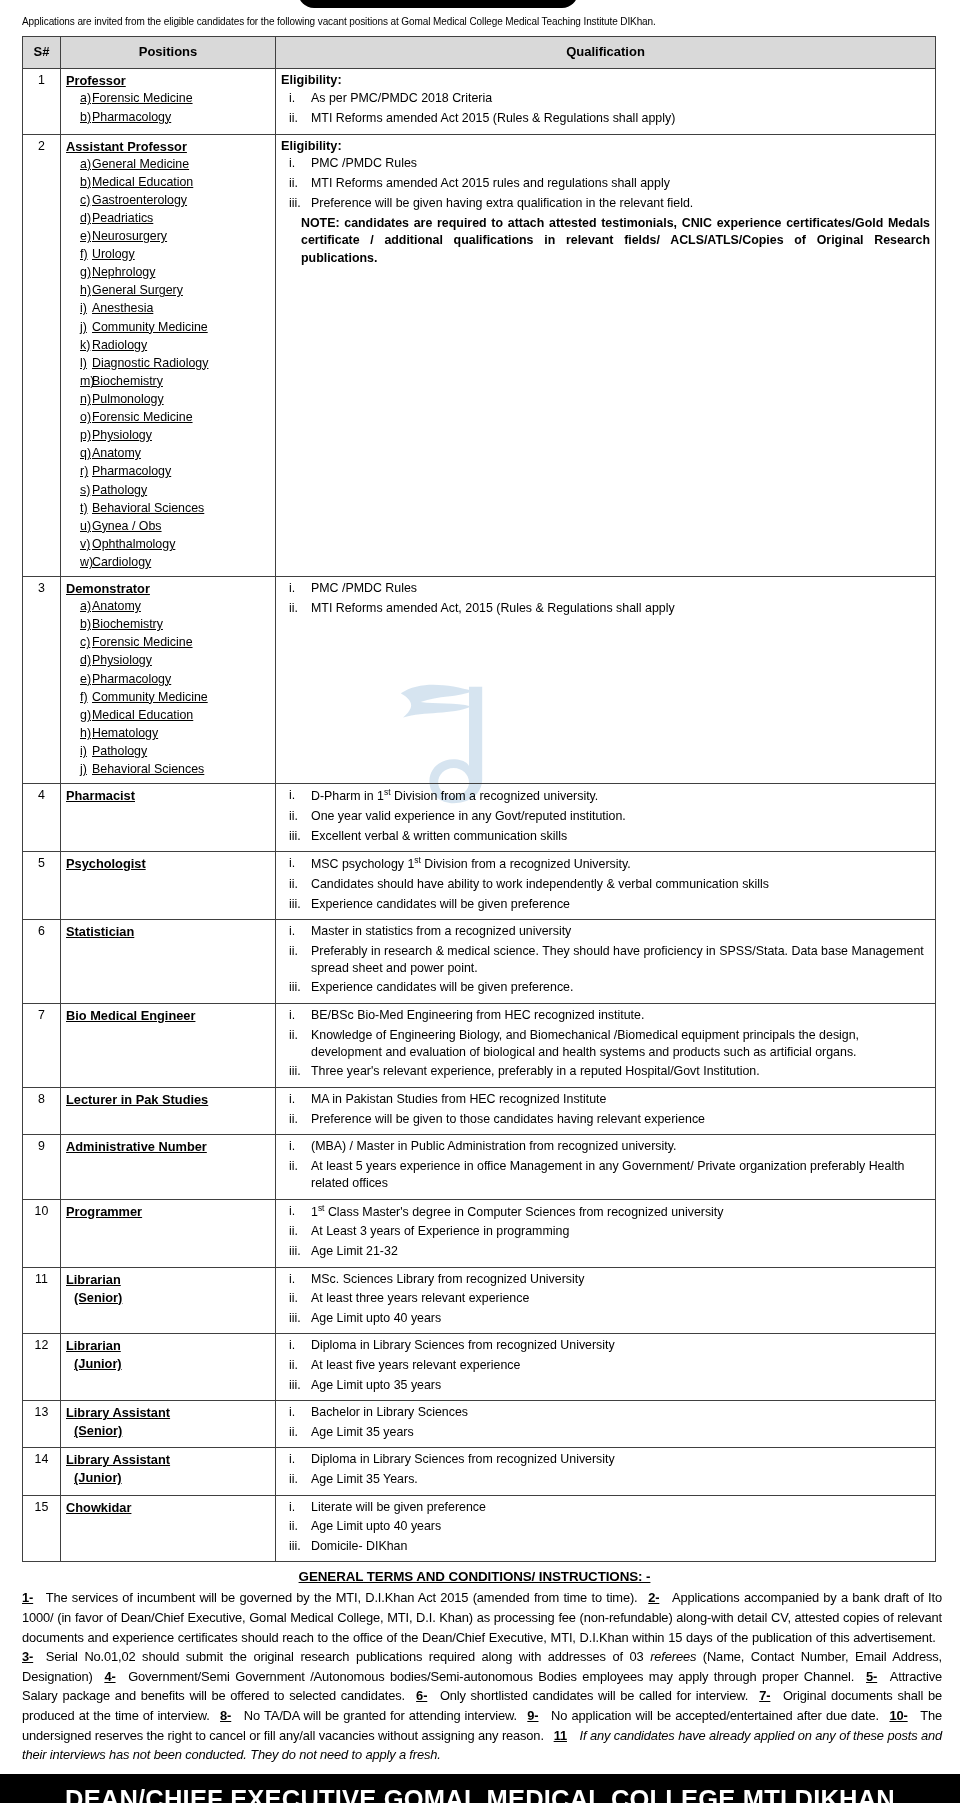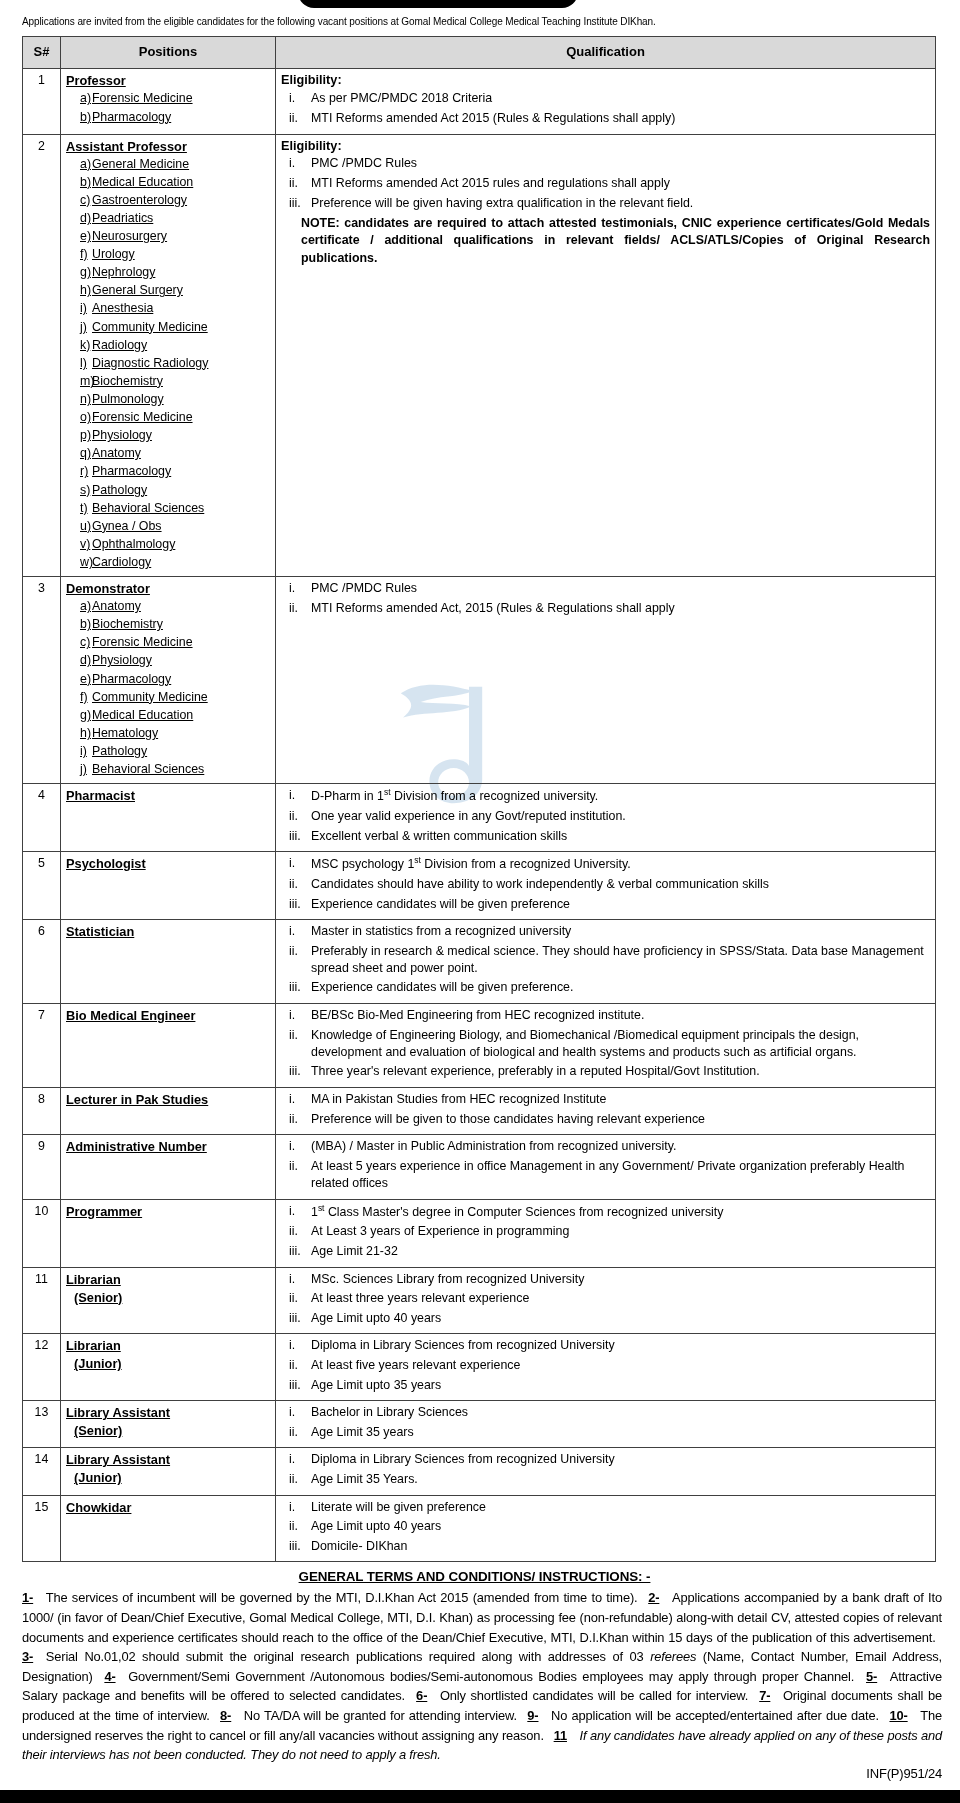--- a/index.html
+++ b/index.html
@@ -641,17 +641,16 @@
                   <span class="tx">Domicile- DIKhan</span>
                 </li>
               </ul>
             </td>
           </tr>
         </tbody>
     </table>
 
     <div class="terms-head">GENERAL TERMS AND CONDITIONS/ INSTRUCTIONS: -</div>
     <div class="terms-body" id="terms-body"><b class="num">1-</b>  <span>The services of incumbent will be governed by the MTI, D.I.Khan Act 2015 (amended from time to time).</span>  <b class="num">2-</b>  <span>Applications accompanied by a bank draft of Ito 1000/ (in favor of Dean/Chief Executive, Gomal Medical College, MTI, D.I. Khan) as processing fee (non-refundable) along-with detail CV, attested copies of relevant documents and experience certificates should reach to the office of the Dean/Chief Executive, MTI, D.I.Khan within 15 days of the publication of this advertisement.</span>  <b class="num">3-</b>  <span>Serial No.01,02 should submit the original research publications required along with addresses of 03 <i>referees</i> (Name, Contact Number, Email Address, Designation)</span>  <b class="num">4-</b>  <span>Government/Semi Government /Autonomous bodies/Semi-autonomous Bodies employees may apply through proper Channel.</span>  <b class="num">5-</b>  <span>Attractive Salary package and benefits will be offered to selected candidates.</span>  <b class="num">6-</b>  <span>Only shortlisted candidates will be called for interview.</span>  <b class="num">7-</b>  <span>Original documents shall be produced at the time of interview.</span>  <b class="num">8-</b>  <span>No TA/DA will be granted for attending interview.</span>  <b class="num">9-</b>  <span>No application will be accepted/entertained after due date.</span>  <b class="num">10-</b>  <span>The undersigned reserves the right to cancel or fill any/all vacancies without assigning any reason.</span>  <b class="num">11</b>  <span><i>If any candidates have already applied on any of these posts and their interviews has not been conducted. They do not need to apply a fresh.</i></span>  </div>
-    <div class="inf">INF(P)951/24</div>
 
     <div class="footer-bar">DEAN/CHIEF EXECUTIVE GOMAL MEDICAL COLLEGE MTI DIKHAN</div>
   </div>
 </div>
 
 </body></html>

